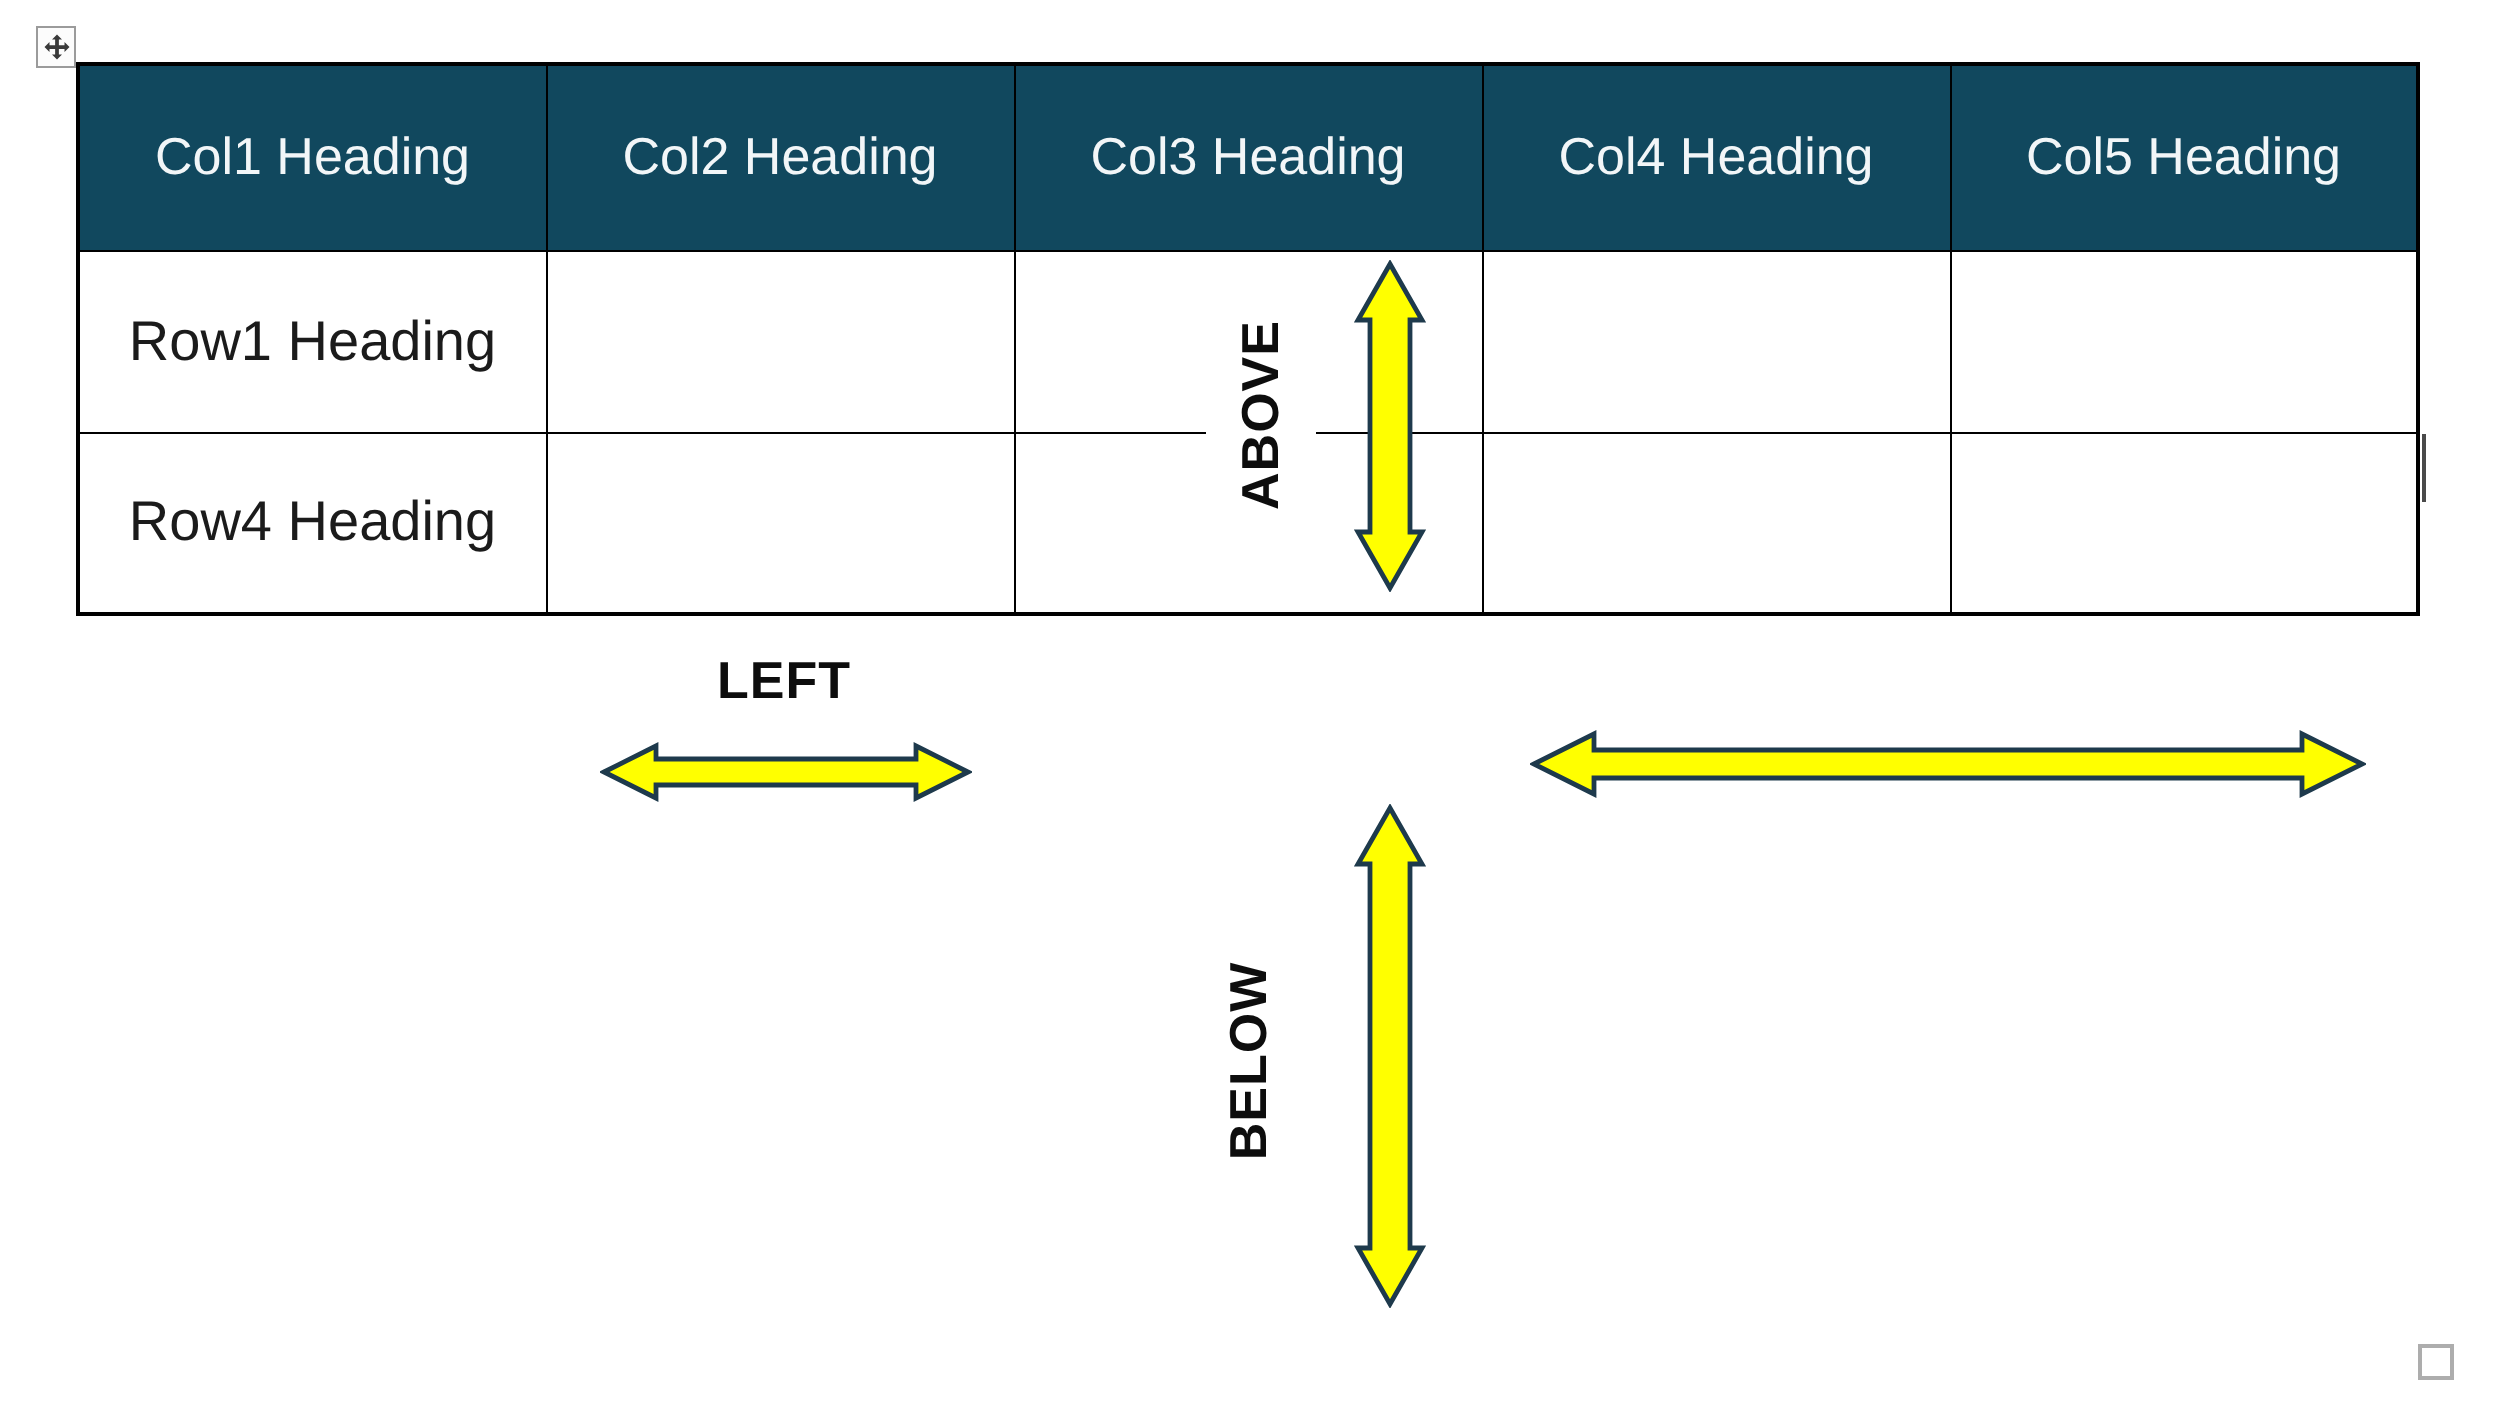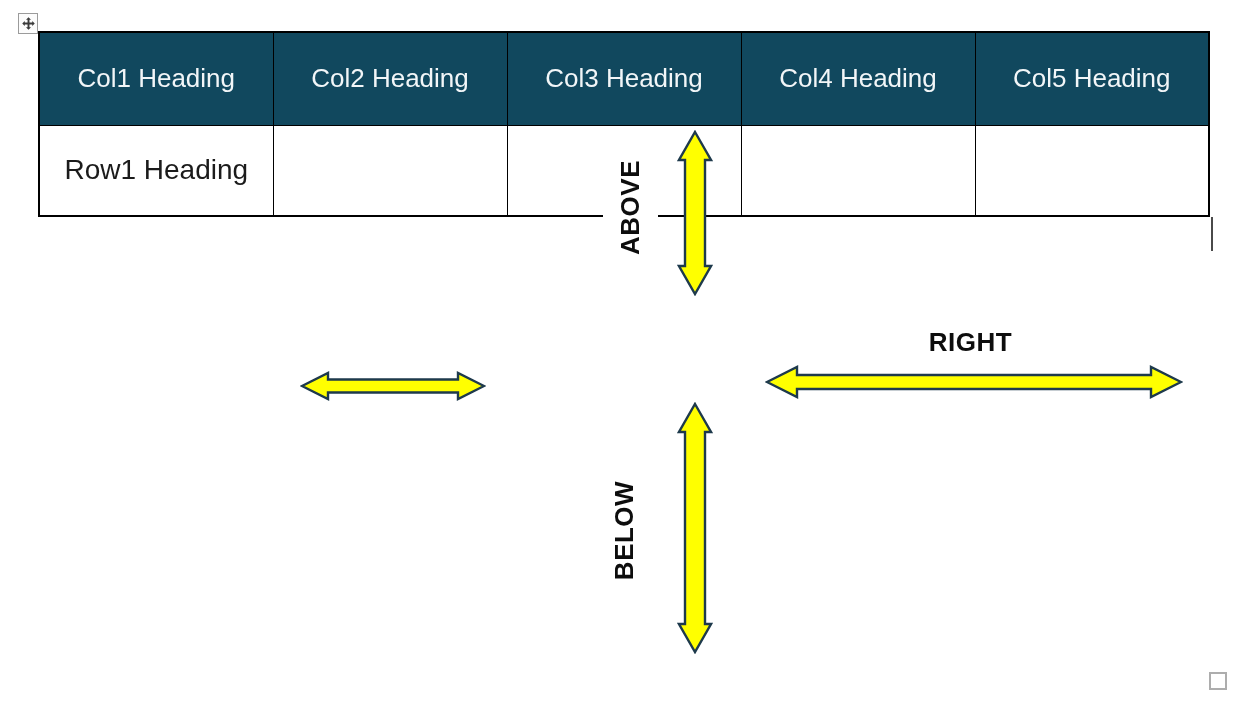--- a/index.html
+++ b/index.html
@@ -64,41 +64,48 @@
       </tr>
     </thead>
     <tbody>
       <tr>
         <td class="rowhead"><span>Row1 Heading</span></td>
         <td></td>
         <td class="gray"></td>
         <td></td>
         <td></td>
       </tr>
+      <tr>
+        <td class="rowhead"><span>Row4 Heading</span></td>
+        <td></td>
+        <td class="gray"></td>
+        <td></td>
+        <td></td>
+      </tr>
     </tbody>
   </table>
 
   <div class="ovl arrow" style="left:677px; top:130px;">
     <svg width="36" height="166" viewBox="0 0 36 166">
       <polygon points="18,2 34,30 28,30 28,136 34,136 18,164 2,136 8,136 8,30 2,30"></polygon>
     </svg>
   </div>
   <div class="ovl lbl lbl-v" style="left:603px; top:136px; width:55px; height:142px;">
     <span>ABOVE</span>
   </div>
 
+  <div class="ovl lbl" style="left:297px; top:314px; width:190px; height:53px;">
+    <span>LEFT</span>
+  </div>
   <div class="ovl arrow" style="left:300px; top:371px;">
     <svg width="186" height="30" viewBox="0 0 186 30">
       <polygon points="2,15 28,2 28,8.5 158,8.5 158,2 184,15 158,28 158,21.5 28,21.5 28,28"></polygon>
     </svg>
   </div>
 
-  <div class="ovl lbl" style="left:858px; top:318px; width:225px; height:49px;">
-    <span>RIGHT</span>
-  </div>
   <div class="ovl arrow" style="left:765px; top:365px;">
     <svg width="418" height="34" viewBox="0 0 418 34">
       <polygon points="2,17 32,2 32,10 386,10 386,2 416,17 386,32 386,24 32,24 32,32"></polygon>
     </svg>
   </div>
 
   <div class="ovl arrow" style="left:677px; top:402px;">
     <svg width="36" height="252" viewBox="0 0 36 252">
       <polygon points="18,2 34,30 28,30 28,222 34,222 18,250 2,222 8,222 8,30 2,30"></polygon>
     </svg>

